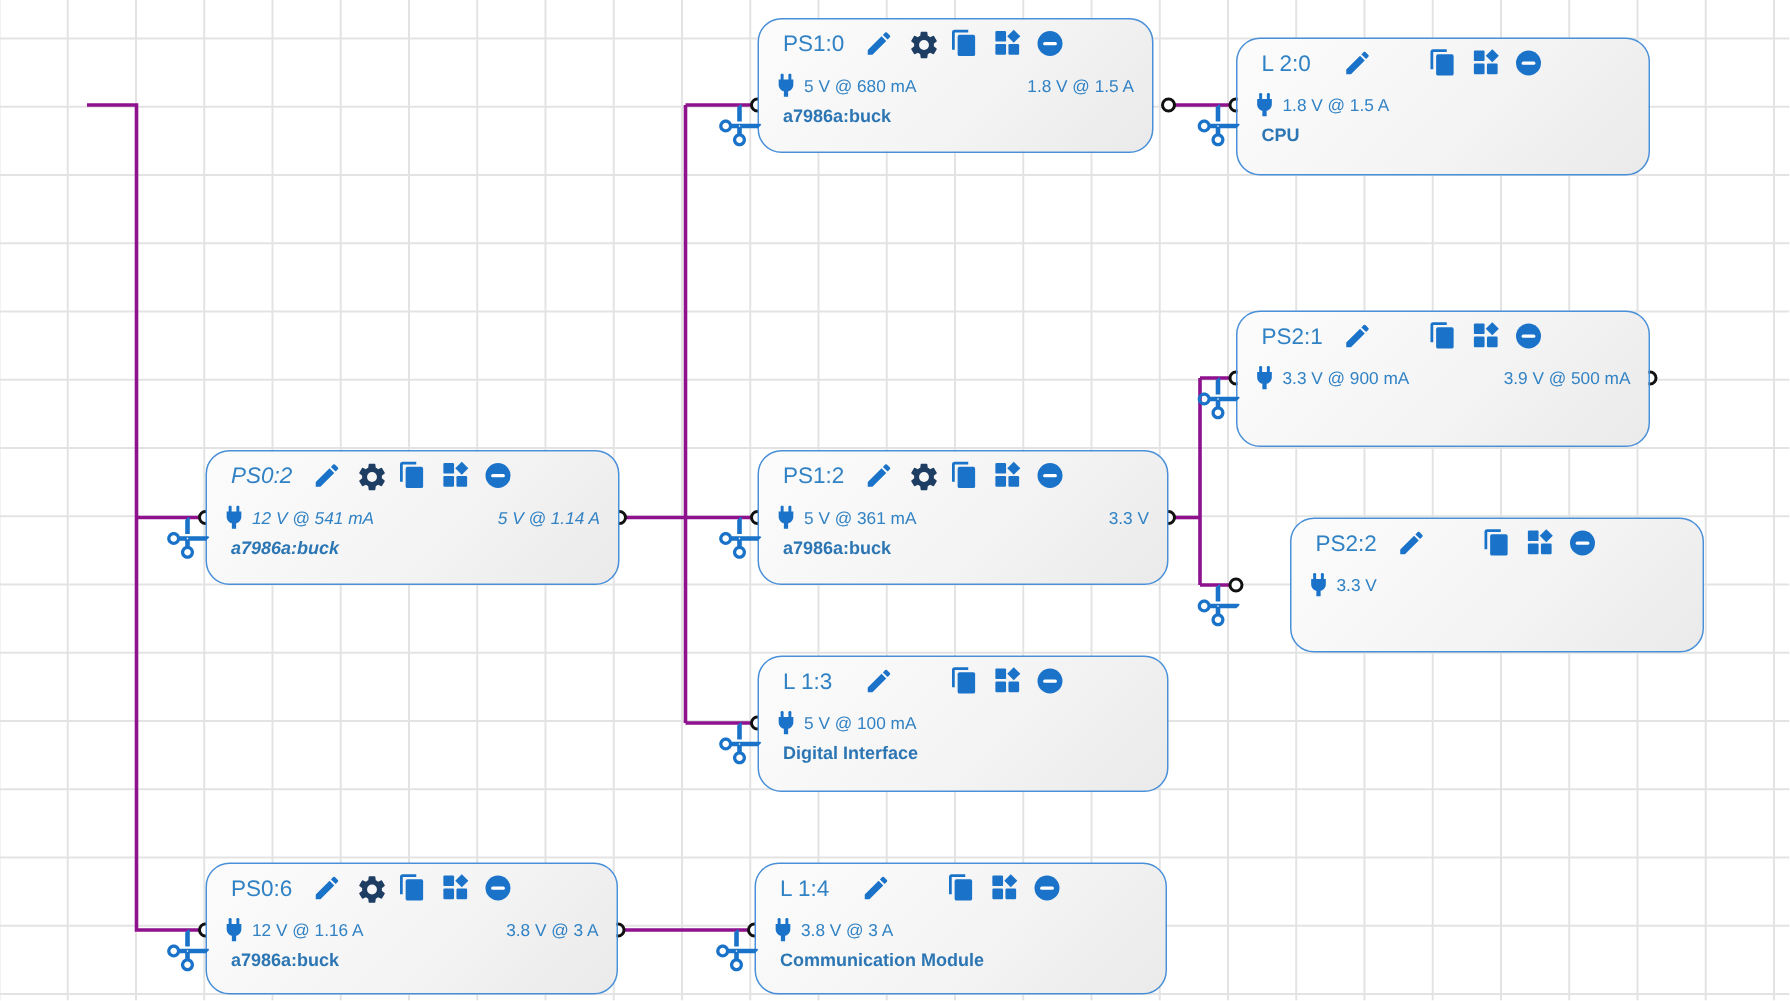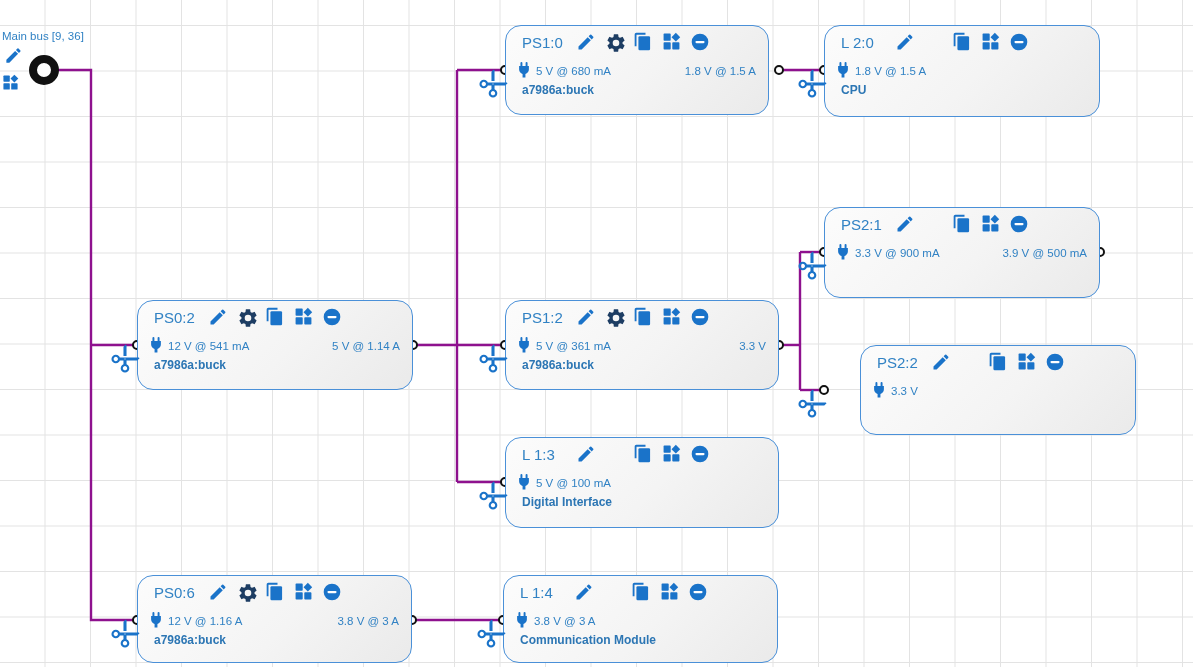--- a/index.html
+++ b/index.html
@@ -72,35 +72,22 @@
       <circle cx="413" cy="345" r="4" fill="#fff" stroke="#111" stroke-width="2"></circle>
       <circle cx="505" cy="345" r="4" fill="#fff" stroke="#111" stroke-width="2"></circle>
       <circle cx="779" cy="345" r="4" fill="#fff" stroke="#111" stroke-width="2"></circle>
       <circle cx="824" cy="390" r="4" fill="#fff" stroke="#111" stroke-width="2"></circle>
       <circle cx="1100" cy="390" r="4" fill="#fff" stroke="#111" stroke-width="2"></circle>
       <circle cx="505" cy="482" r="4" fill="#fff" stroke="#111" stroke-width="2"></circle>
       <circle cx="137" cy="620" r="4" fill="#fff" stroke="#111" stroke-width="2"></circle>
       <circle cx="412" cy="620" r="4" fill="#fff" stroke="#111" stroke-width="2"></circle>
       <circle cx="503" cy="620" r="4" fill="#fff" stroke="#111" stroke-width="2"></circle>
     </svg>
-  <div id="main-bus">
-    <div class="mb-label">Main bus [9, 36]</div>
-    <span class="mb-pencil"><svg width="19" height="19" viewBox="0 0 24 24" xmlns="http://www.w3.org/2000/svg">
-          <path fill="var(--accent)" d="M3 17.25V21h3.75L17.8 9.94l-3.75-3.75L3 17.25zM20.7 7.04c.39-.39.39-1.02 0-1.41l-2.34-2.34a1 1 0 0 0-1.41 0l-1.83 1.83 3.75 3.75 1.83-1.83z"></path>
-        </svg></span>
-    <span class="mb-comp"><svg width="17" height="17" viewBox="0 0 24 24" xmlns="http://www.w3.org/2000/svg">
-          <rect fill="var(--accent)" x="2" y="2" width="9" height="9" rx="1"></rect>
-          <rect fill="var(--accent)" x="2" y="13" width="9" height="9" rx="1"></rect>
-          <rect fill="var(--accent)" x="13" y="13" width="9" height="9" rx="1"></rect>
-          <polygon fill="var(--accent)" points="17.5,1 23,6.5 17.5,12 12,6.5"></polygon>
-        </svg></span>
-    <div class="mb-ring"></div>
-  </div>
   <div id="nodes-root">
-      <div class="node" style="left: 505px; top: 25px; width: 264px; height: 90px;">
+      <div class="node" style="left: 505px; top: 12px; width: 264px; height: 90px;">
         <div class="titlebar">
           <span class="ntitle">PS1:0</span>
           <span class="nicon" style="left:70px">
             <svg width="20" height="20" viewBox="0 0 24 24" xmlns="http://www.w3.org/2000/svg">
               <path fill="var(--accent)" d="M3 17.25V21h3.75L17.8 9.94l-3.75-3.75L3 17.25zM20.7 7.04c.39-.39.39-1.02 0-1.41l-2.34-2.34a1 1 0 0 0-1.41 0l-1.83 1.83 3.75 3.75 1.83-1.83z"></path>
             </svg>
           </span>
           <span class="nicon" style="left:99px">
             <svg width="22" height="22" viewBox="0 0 24 24" xmlns="http://www.w3.org/2000/svg">
               <path fill="var(--gear)" d="M19.14 12.94c.04-.3.06-.61.06-.94 0-.32-.02-.64-.07-.94l2.03-1.58a.49.49 0 0 0 .12-.61l-1.92-3.32a.49.49 0 0 0-.59-.22l-2.39.96c-.5-.38-1.03-.7-1.62-.94l-.36-2.54a.48.48 0 0 0-.48-.41h-3.84c-.24 0-.43.17-.47.41l-.36 2.54c-.59.24-1.13.57-1.62.94l-2.39-.96a.49.49 0 0 0-.59.22L2.74 8.87c-.12.21-.08.47.12.61l2.03 1.58c-.05.3-.09.63-.09.94s.02.64.07.94l-2.03 1.58a.49.49 0 0 0-.12.61l1.92 3.32c.12.22.37.29.59.22l2.39-.96c.5.38 1.03.7 1.62.94l.36 2.54c.05.24.24.41.48.41h3.84c.24 0 .44-.17.47-.41l.36-2.54c.59-.24 1.13-.56 1.62-.94l2.39.96c.22.08.47 0 .59-.22l1.92-3.32c.12-.22.07-.47-.12-.61l-2.01-1.58zM12 15.6A3.6 3.6 0 1 1 12 8.4a3.6 3.6 0 0 1 0 7.2z"></path>
@@ -209,21 +196,21 @@
         <div class="plugrow">
           <span class="plug-ic"><svg width="16" height="16" viewBox="0 0 14 18" xmlns="http://www.w3.org/2000/svg">
               <rect fill="var(--accent)" x="3" y="0" width="2.2" height="5.5" rx="1"></rect>
               <rect fill="var(--accent)" x="8.8" y="0" width="2.2" height="5.5" rx="1"></rect>
               <path fill="var(--accent)" d="M1.5 4.5h11V8.5c0 2.5-1.7 4.4-3.9 4.9V17.5H5.4v-4.1C3.2 12.9 1.5 11 1.5 8.5z"></path>
             </svg></span>
           <span class="inlabel">3.3 V @ 900 mA</span>
           <span class="outlabel">3.9 V @ 500 mA</span>
         </div>
       </div>
-      <div class="node" style="left: 137px; top: 300px; width: 276px; height: 90px;">
+      <div class="node" style="left: 137px; top: 300px; width: 276px; height: 90px; font-style: italic;">
         <div class="titlebar">
           <span class="ntitle">PS0:2</span>
           <span class="nicon" style="left:70px">
             <svg width="20" height="20" viewBox="0 0 24 24" xmlns="http://www.w3.org/2000/svg">
               <path fill="var(--accent)" d="M3 17.25V21h3.75L17.8 9.94l-3.75-3.75L3 17.25zM20.7 7.04c.39-.39.39-1.02 0-1.41l-2.34-2.34a1 1 0 0 0-1.41 0l-1.83 1.83 3.75 3.75 1.83-1.83z"></path>
             </svg>
           </span>
           <span class="nicon" style="left:99px">
             <svg width="22" height="22" viewBox="0 0 24 24" xmlns="http://www.w3.org/2000/svg">
               <path fill="var(--gear)" d="M19.14 12.94c.04-.3.06-.61.06-.94 0-.32-.02-.64-.07-.94l2.03-1.58a.49.49 0 0 0 .12-.61l-1.92-3.32a.49.49 0 0 0-.59-.22l-2.39.96c-.5-.38-1.03-.7-1.62-.94l-.36-2.54a.48.48 0 0 0-.48-.41h-3.84c-.24 0-.43.17-.47.41l-.36 2.54c-.59.24-1.13.57-1.62.94l-2.39-.96a.49.49 0 0 0-.59.22L2.74 8.87c-.12.21-.08.47.12.61l2.03 1.58c-.05.3-.09.63-.09.94s.02.64.07.94l-2.03 1.58a.49.49 0 0 0-.12.61l1.92 3.32c.12.22.37.29.59.22l2.39-.96c.5.38 1.03.7 1.62.94l.36 2.54c.05.24.24.41.48.41h3.84c.24 0 .44-.17.47-.41l.36-2.54c.59-.24 1.13-.56 1.62-.94l2.39.96c.22.08.47 0 .59-.22l1.92-3.32c.12-.22.07-.47-.12-.61l-2.01-1.58zM12 15.6A3.6 3.6 0 1 1 12 8.4a3.6 3.6 0 0 1 0 7.2z"></path>

